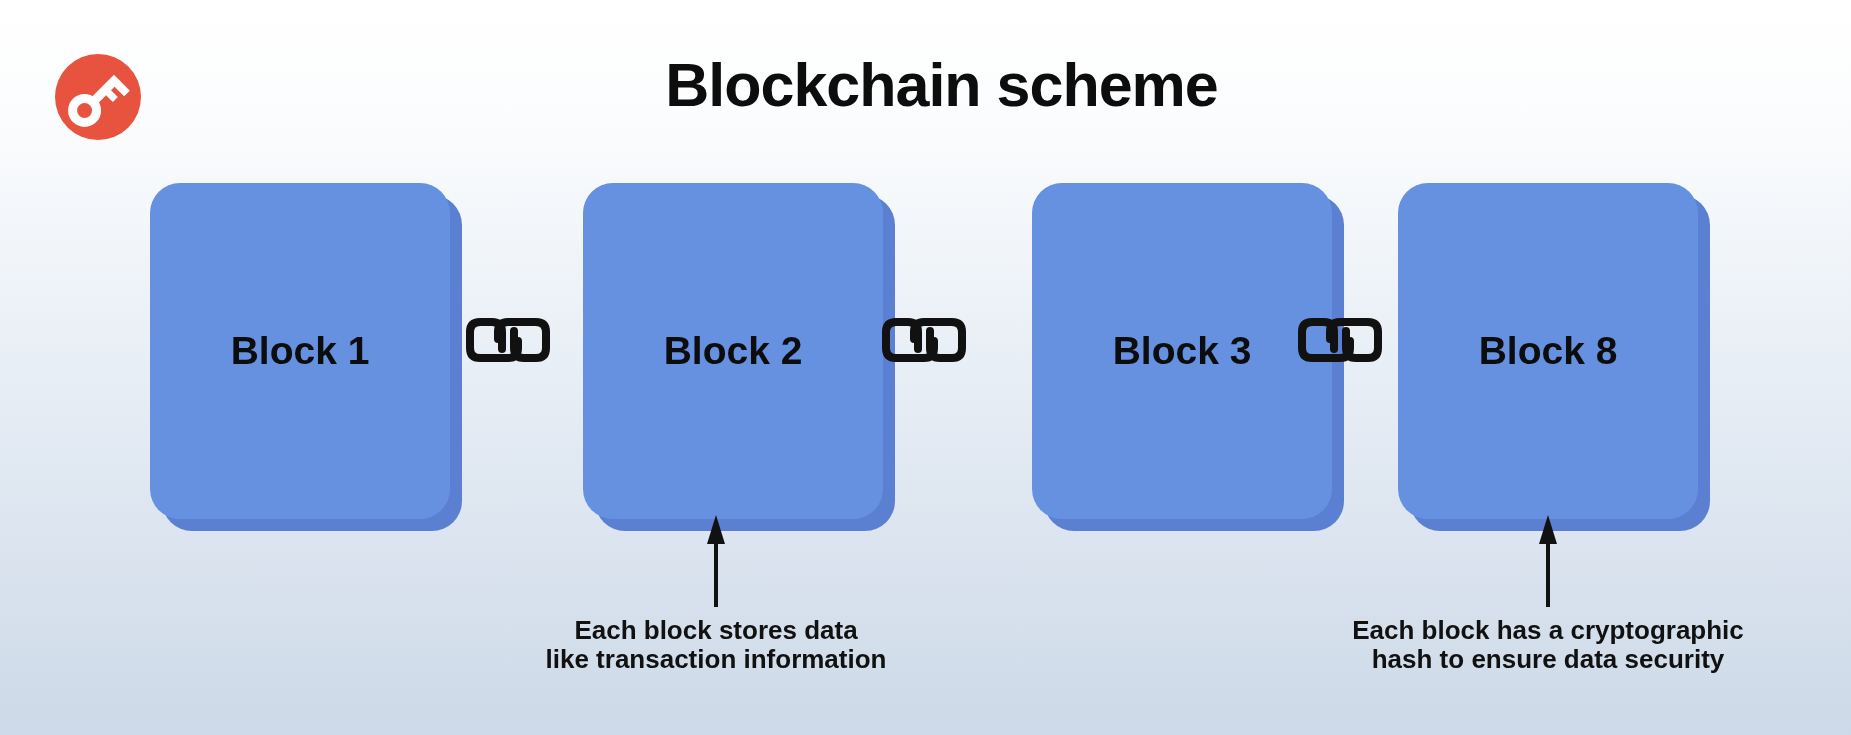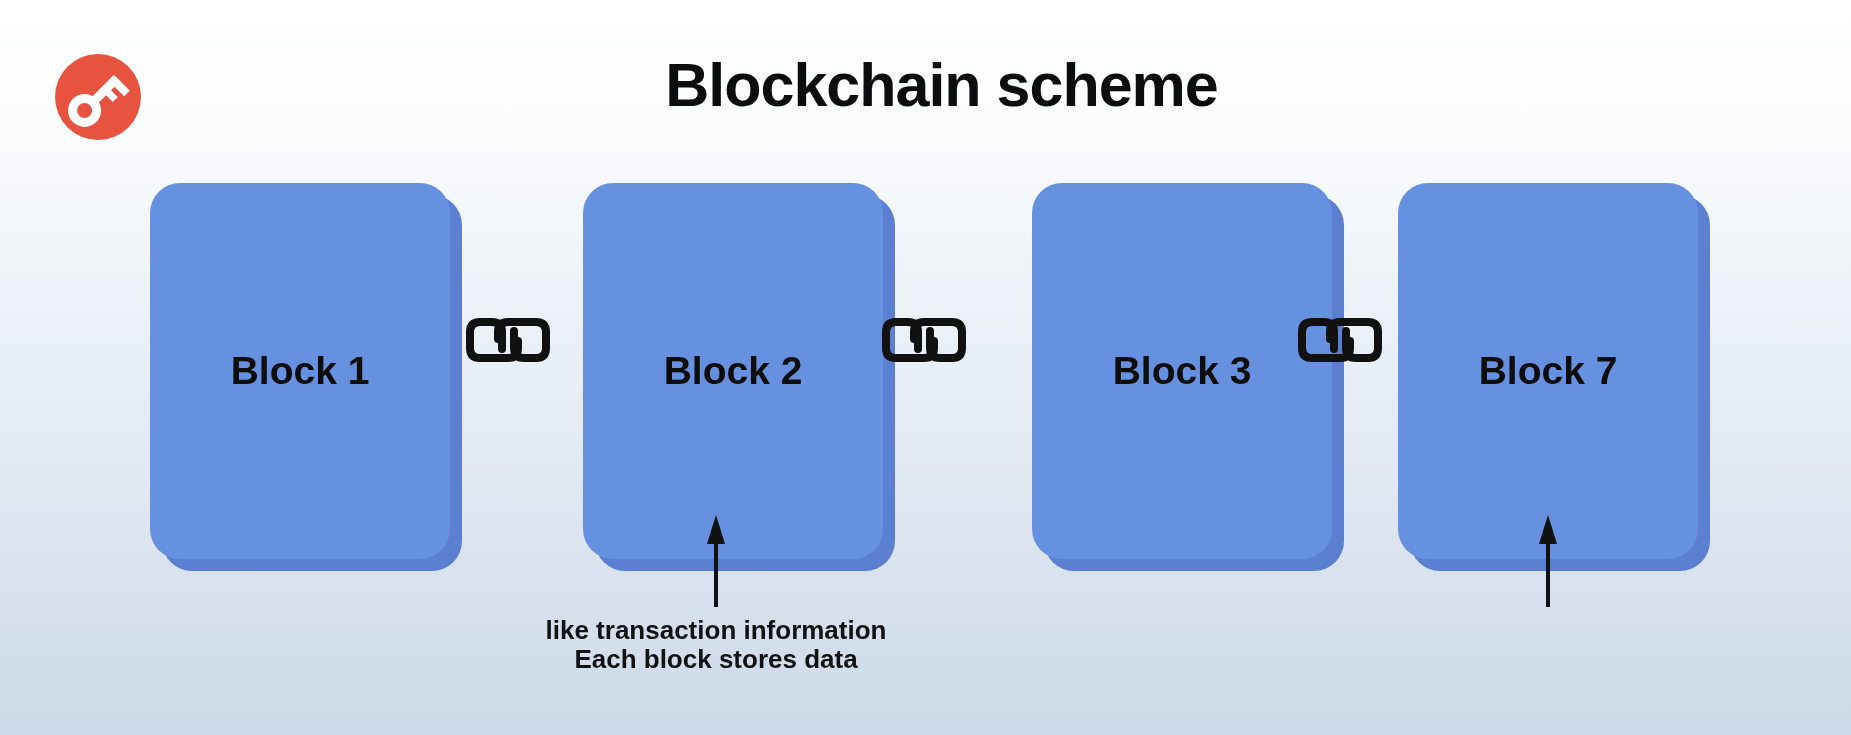--- a/index.html
+++ b/index.html
@@ -30,21 +30,21 @@
     text-align: center;
     font-size: 61px;
     font-weight: bold;
     letter-spacing: -1px;
     color: #0d0d0d;
   }
   .block {
     position: absolute;
     top: 183px;
     width: 300px;
-    height: 376px;
+    height: 336px;
     background: #6691e0;
     border-radius: 30px;
     box-shadow: 12px 12px 0 0 #5b80d2;
     display: flex;
     align-items: center;
     justify-content: center;
   }
   .block-label {
     font-size: 39px;
     font-weight: bold;
@@ -97,21 +97,21 @@
   <div class="block" style="left:150px">
     <span class="block-label">Block 1</span>
   </div>
   <div class="block" style="left:583px">
     <span class="block-label">Block 2</span>
   </div>
   <div class="block" style="left:1032px">
     <span class="block-label">Block 3</span>
   </div>
   <div class="block" style="left:1398px">
-    <span class="block-label">Block 7</span>
+    <span class="block-label">Block 8</span>
   </div>
 
   <svg class="chain" style="left:462px" viewBox="0 0 92 54" fill="none" stroke="#111111" stroke-width="8" stroke-linecap="round" stroke-linejoin="round">
     <path d="M40 36 V19 Q40 9 30 9 H18 Q8 9 8 19 V35 Q8 45 18 45 H46 Q56 45 56 35 V28"></path>
     <path d="M40 36 V19 Q40 9 30 9 H18 Q8 9 8 19 V35 Q8 45 18 45 H46 Q56 45 56 35 V28" transform="rotate(180 46 27)"></path>
   </svg>
   <svg class="chain" style="left:878px" viewBox="0 0 92 54" fill="none" stroke="#111111" stroke-width="8" stroke-linecap="round" stroke-linejoin="round">
     <path d="M40 36 V19 Q40 9 30 9 H18 Q8 9 8 19 V35 Q8 45 18 45 H46 Q56 45 56 35 V28"></path>
     <path d="M40 36 V19 Q40 9 30 9 H18 Q8 9 8 19 V35 Q8 45 18 45 H46 Q56 45 56 35 V28" transform="rotate(180 46 27)"></path>
   </svg>
@@ -123,17 +123,21 @@
   <svg class="arrow" style="left:696px" viewBox="0 0 40 96">
     <line x1="20" y1="94" x2="20" y2="26" stroke="#111111" stroke-width="4"></line>
     <polygon points="20,2 11,31 29,31" fill="#111111"></polygon>
   </svg>
   <svg class="arrow" style="left:1528px" viewBox="0 0 40 96">
     <line x1="20" y1="94" x2="20" y2="26" stroke="#111111" stroke-width="4"></line>
     <polygon points="20,2 11,31 29,31" fill="#111111"></polygon>
   </svg>
 
   <div class="caption" style="left:716px">
+    <span>Each block stores data</span>
     <span>like transaction information</span>
-    <span>Each block stores data</span>
+  </div>
+  <div class="caption" style="left:1548px">
+    <span>Each block has a cryptographic</span>
+    <span>hash to ensure data security</span>
   </div>
 
 </div>
 
 </body></html>

